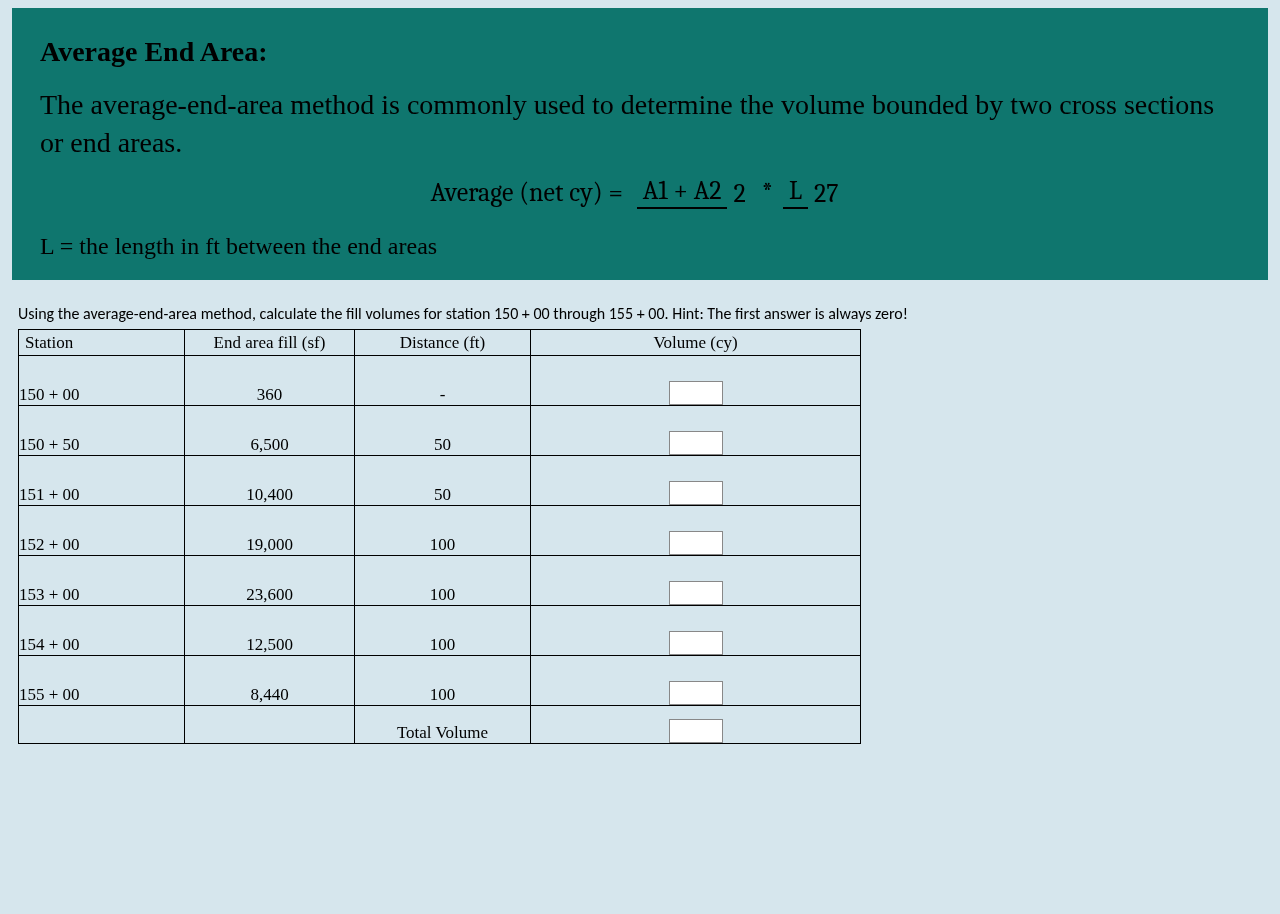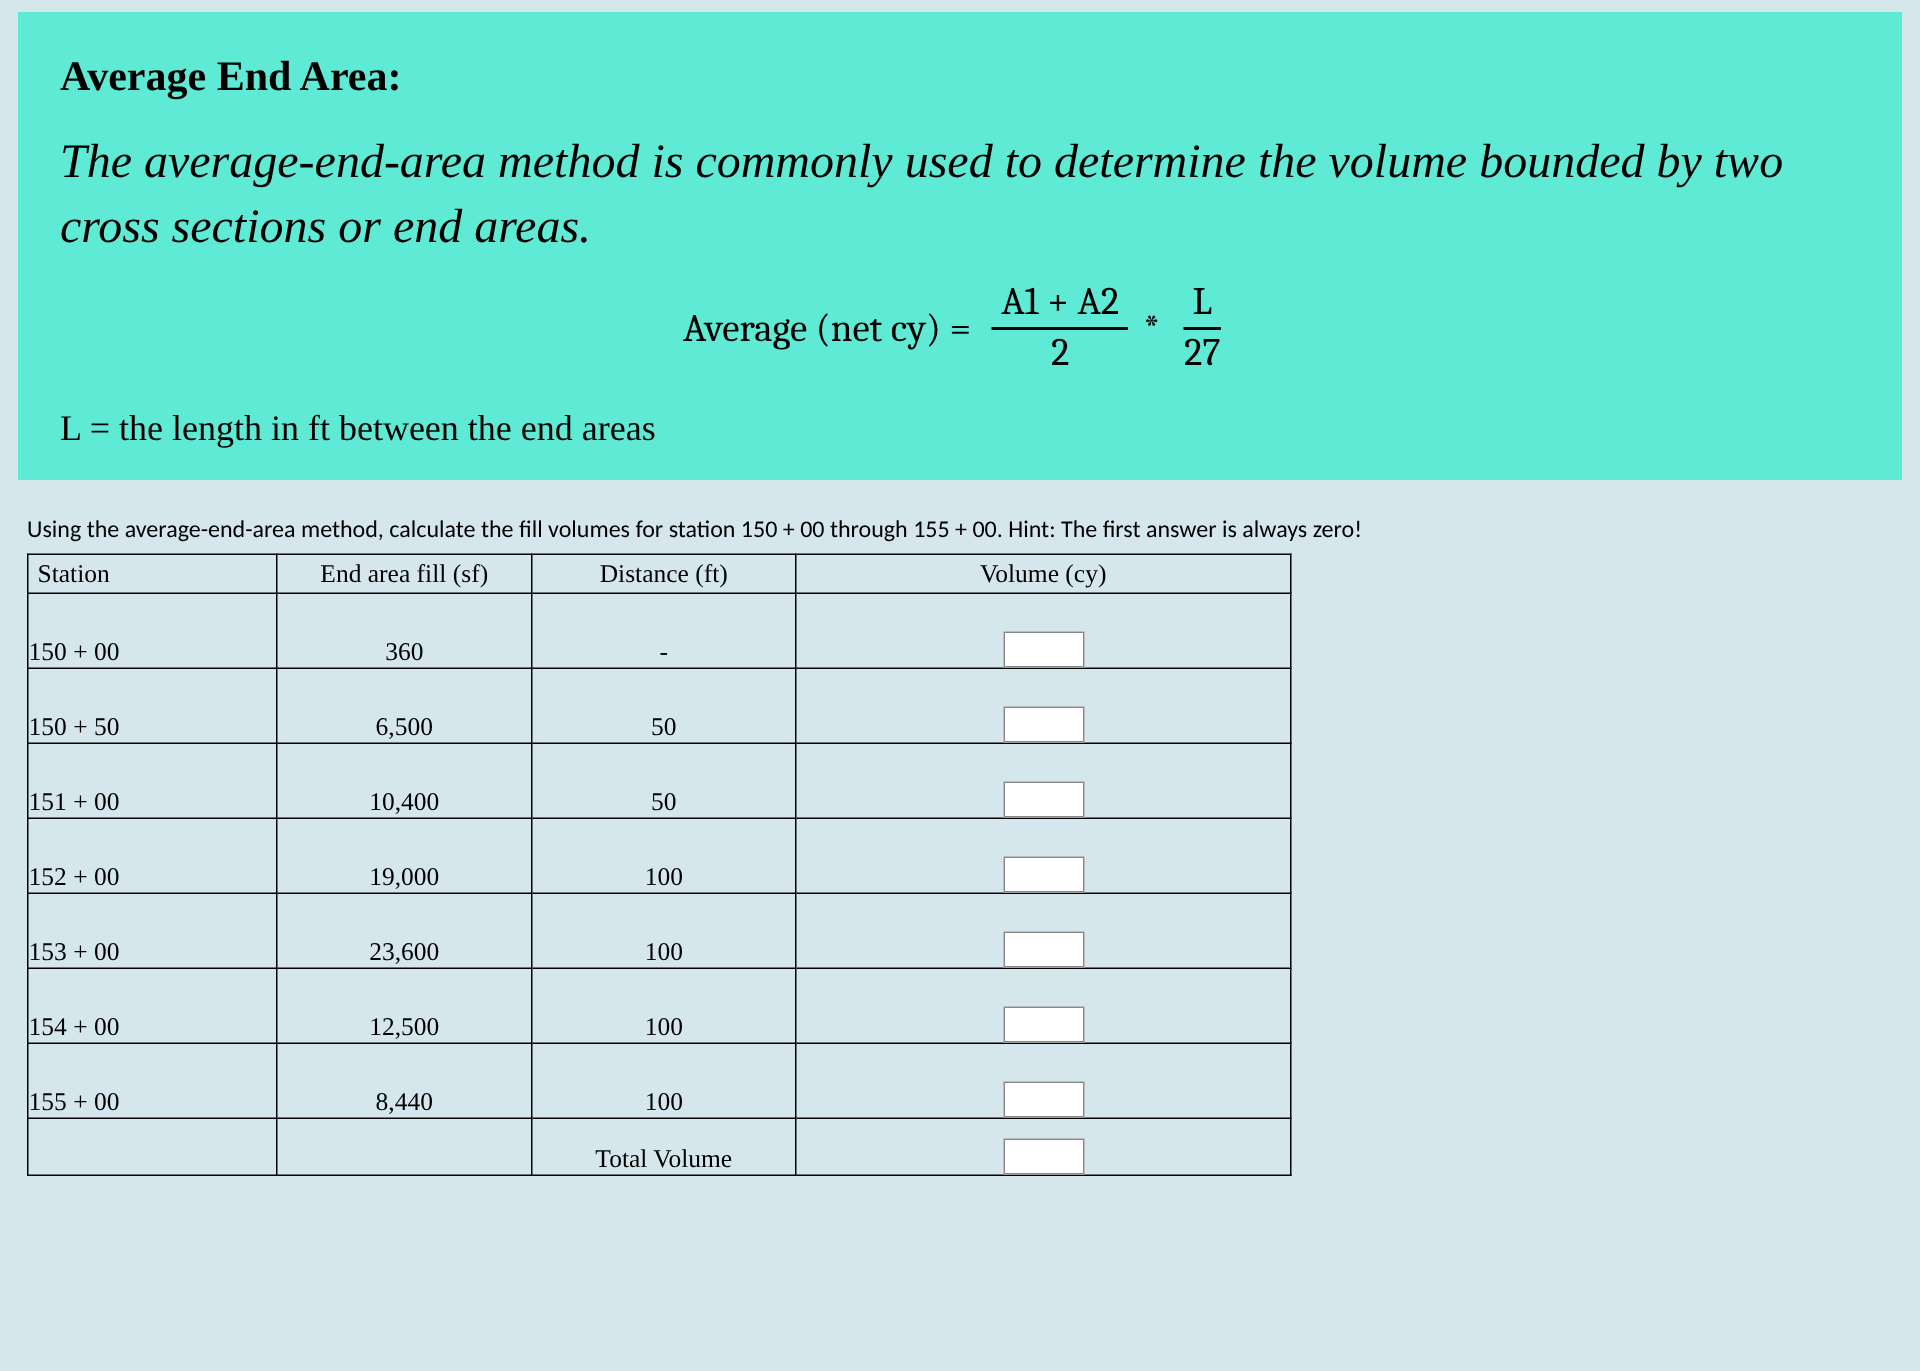--- a/index.html
+++ b/index.html
@@ -8,46 +8,45 @@
     padding: 0;
     background: #d6e6ed;
     font-family: "Times New Roman", Times, serif;
     color: #000;
     width: 1280px;
   }
   .outer {
     padding: 8px 12px 12px 12px;
   }
   .white-card {
-    background: #5eead4;
+    background: #0f766e;
     padding: 28px 27px 18px 28px;
     margin-bottom: 24px;
   }
   .heading {
     font-size: 28px;
     font-weight: bold;
     margin-bottom: 18px;
   }
   .body-text {
-    font-size: 32px;
+    font-size: 28px;
     line-height: 1.35;
-    font-style: italic;
   }
   .formula-row {
     display: flex;
     align-items: center;
     justify-content: center;
     font-family: Cambria, "Times New Roman", serif;
     font-size: 26px;
     margin: 16px 0 22px 0;
   }
   .formula-label { margin-right: 8px; }
   .frac {
     display: inline-flex;
-    flex-direction: column;
+    flex-direction: row;
     align-items: center;
     vertical-align: middle;
     margin: 0 6px;
     line-height: 1.05;
   }
   .frac .num { border-bottom: 2px solid #000; padding: 0 6px 2px 6px; }
   .frac .den { padding: 2px 6px 0 6px; }
   .star { margin: 0 4px; }
   .defs {
     font-size: 24px;

